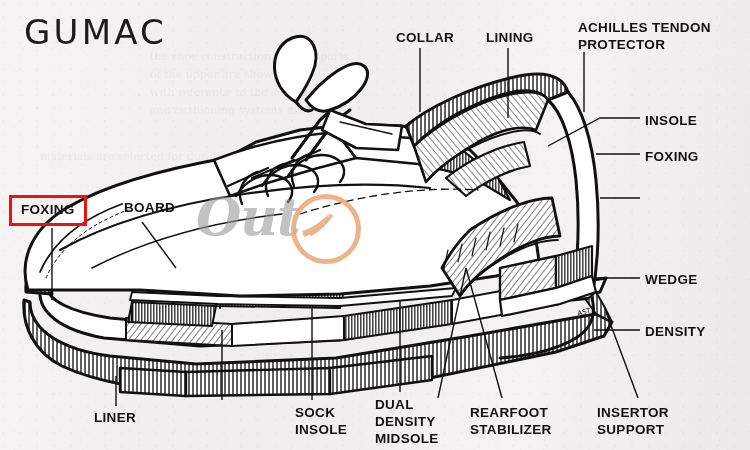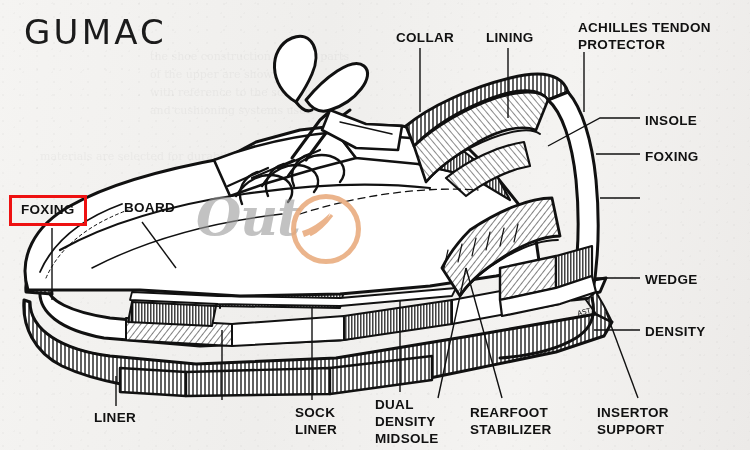--- a/index.html
+++ b/index.html
@@ -223,21 +223,21 @@
   <div class="lbl" style="left:645px;top:114px">INSOLE</div>
   <div class="lbl" style="left:645px;top:150px">FOXING</div>
   <div class="lbl" style="left:645px;top:273px">WEDGE</div>
   <div class="lbl" style="left:645px;top:325px">DENSITY</div>
 
   <div class="lbl boxed" style="left:9px;top:195px">FOXING</div>
   <div class="lbl" style="left:124px;top:201px">BOARD</div>
 
   <div class="lbl" style="left:94px;top:411px">LINER</div>
   <div class="lbl l2" style="left:295px;top:404px">SOCK
-LINER</div>
+INSOLE</div>
   <div class="lbl l2" style="left:470px;top:404px">REARFOOT
 STABILIZER</div>
   <div class="lbl l2" style="left:375px;top:396px">DUAL
 DENSITY
 MIDSOLE</div>
   <div class="lbl l2" style="left:597px;top:404px">INSERTOR
 SUPPORT</div>
 
 </div>
 

